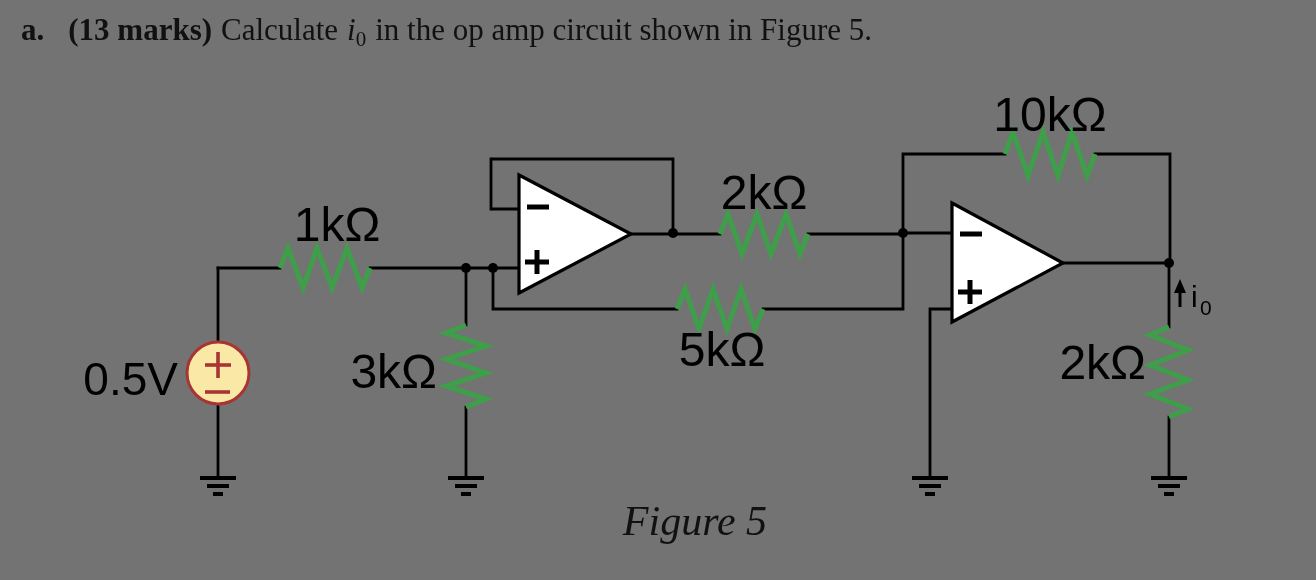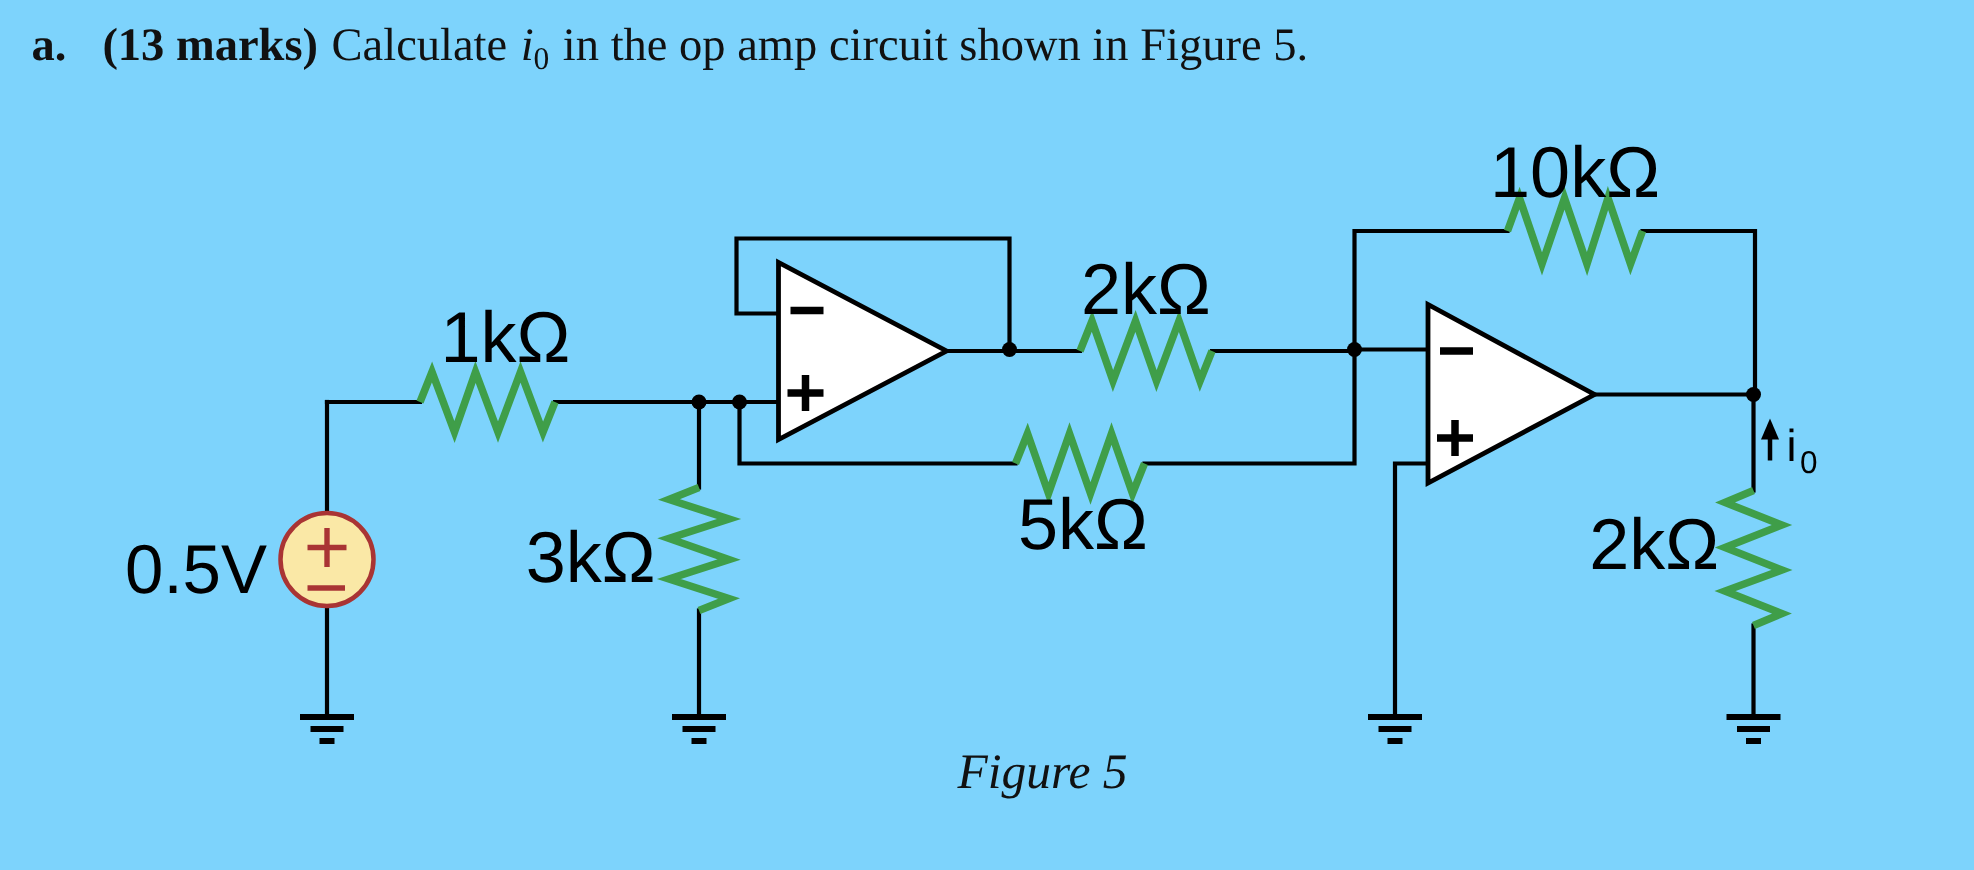--- a/index.html
+++ b/index.html
@@ -1,25 +1,25 @@
 <!DOCTYPE html>
 <html><head>
 <meta charset="utf-8">
 <style>
   html,body{margin:0;padding:0;background:#ffffff;}
-  #page{position:relative;width:1316px;height:580px;background:#7dd3fc;overflow:hidden;
+  #page{position:relative;width:1316px;height:580px;background:#737373;overflow:hidden;
         font-family:"Liberation Serif",serif;color:#111;}
   .header{position:absolute;left:21px;top:12px;font-size:31px;white-space:nowrap;}
   .header .b{font-weight:bold;}
   .header .item{margin-right:24px;}
   .header .gap{margin-left:9px;}
   .header .var{font-style:italic;font-family:"Liberation Serif",serif;}
   .header .sub{font-size:21px;vertical-align:-6px;}
   .caption{position:absolute;left:575px;top:497px;width:240px;text-align:center;
-           font-style:italic;font-size:33px;}
+           font-style:italic;font-size:42px;}
   svg{position:absolute;left:0;top:0;}
   .wire{stroke:#000000;stroke-width:2.8;fill:none;stroke-linecap:square;}
   .resistor{stroke:#3f9e49;stroke-width:5;fill:none;stroke-linejoin:miter;stroke-linecap:butt;}
   .opamp{stroke:#000000;stroke-width:3.2;fill:#ffffff;stroke-linejoin:miter;}
   .sym{stroke:#000000;stroke-width:5;fill:none;stroke-linecap:butt;}
   .srccircle{fill:#fae8a6;stroke:#a93434;stroke-width:3;}
   .srcsym{stroke:#a93434;stroke-width:3.6;fill:none;stroke-linecap:butt;}
   .gnd{stroke:#000000;stroke-width:4;fill:none;stroke-linecap:butt;}
   .dot{fill:#000000;stroke:none;}
   .lbl{font-family:"Liberation Sans",sans-serif;font-size:48px;fill:#000000;}

